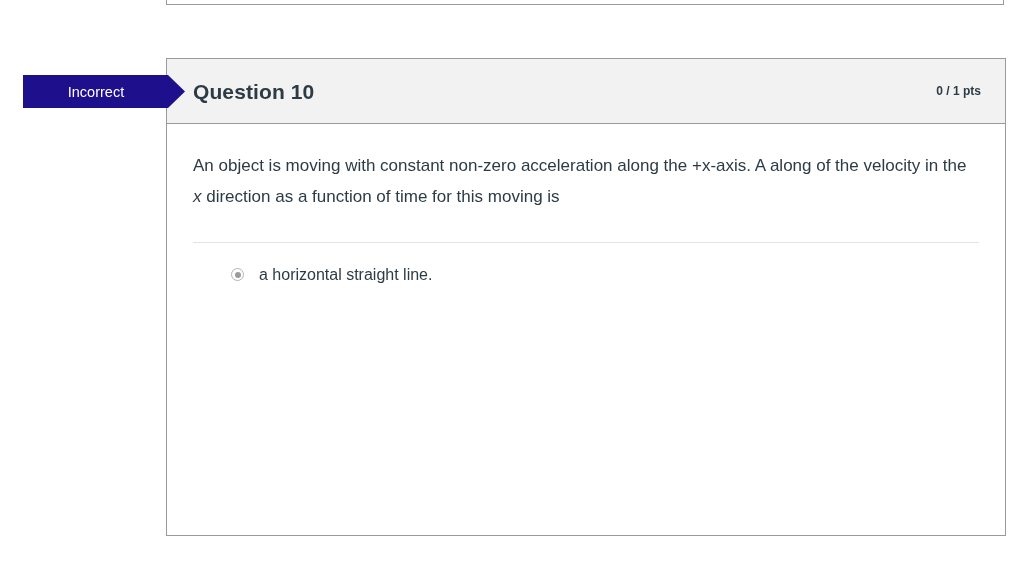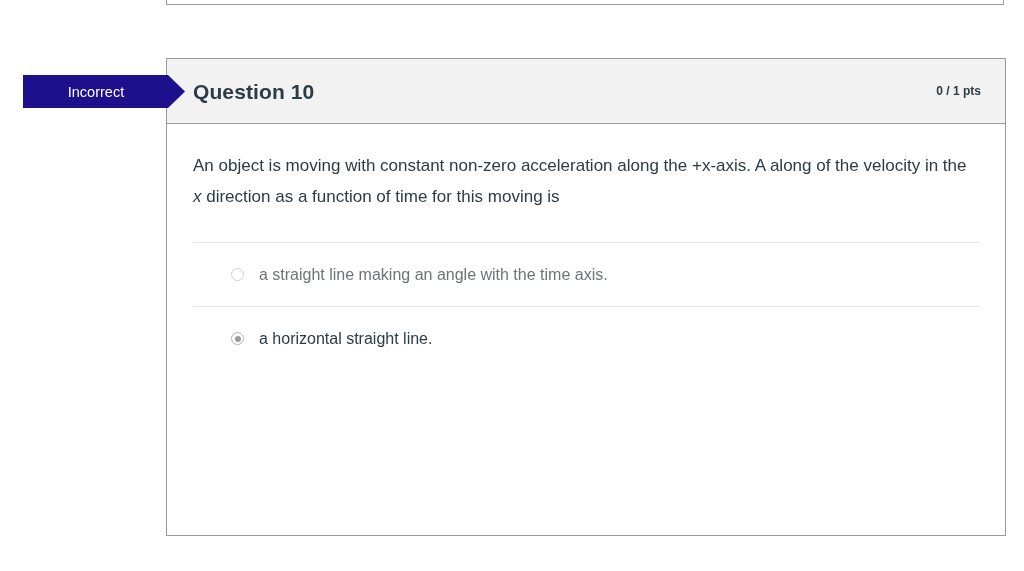--- a/index.html
+++ b/index.html
@@ -180,24 +180,20 @@
     </div>
 
     <div class="question-body">
 
       <div class="question-text">
         <span>An object is moving with constant non-zero acceleration along the +x-axis. A along of the velocity in the </span><em>x</em><span> direction as a function of time for this moving is</span>
       </div>
 
       <div class="answers">
 
-        <div class="answer-row">
-          <span class="radio"></span>
-          <span class="answer-label">a straight line making an angle with the time axis.</span>
-        </div>
 
 
 
         <div class="answer-row selected">
           <span class="radio selected"></span>
           <span class="answer-label">a horizontal straight line.</span>
         </div>
 
       </div>
     </div>

